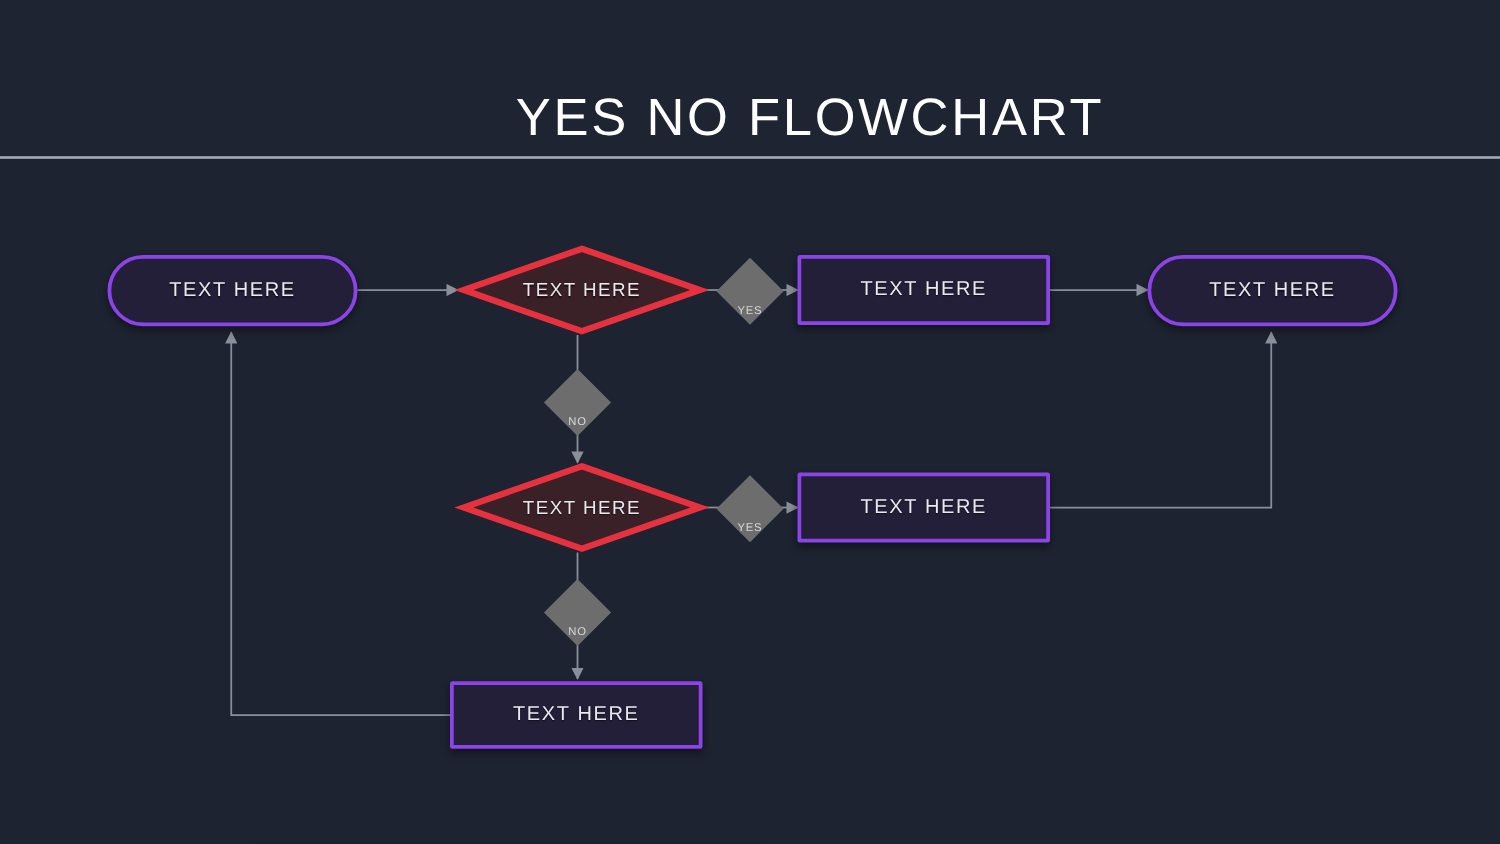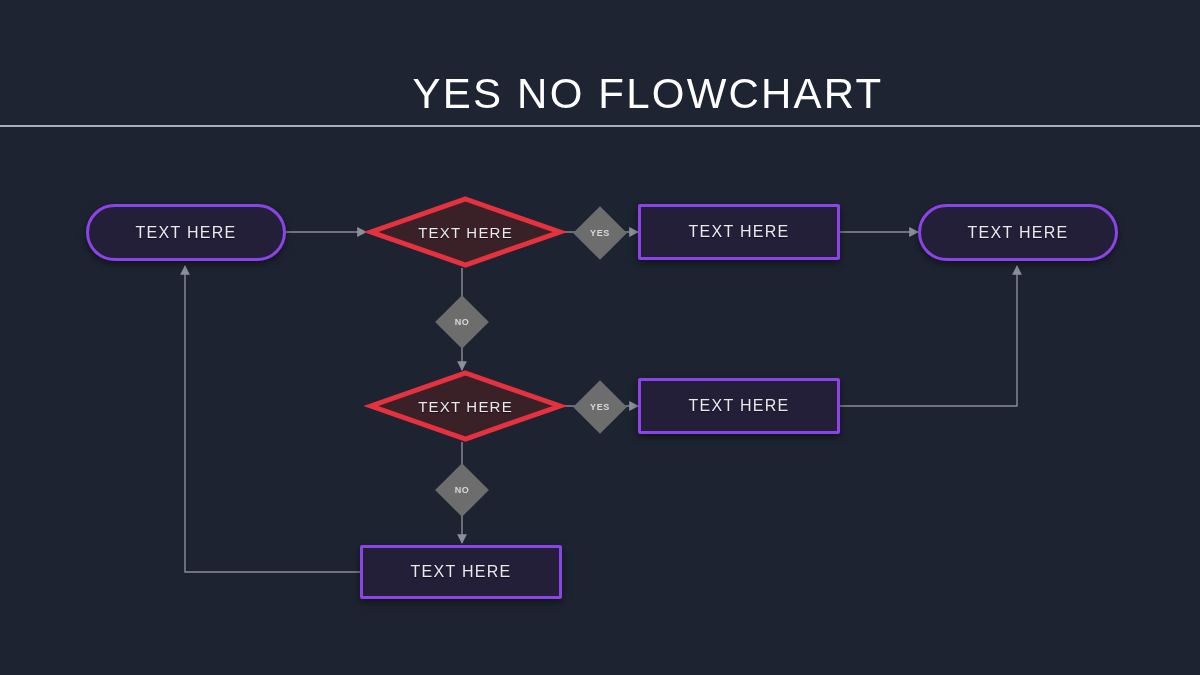--- a/index.html
+++ b/index.html
@@ -133,30 +133,30 @@
     left: 0;
     top: 0;
     width: 100%;
     height: 100%;
     background: #6d6d6d;
     transform: rotate(45deg);
   }
   .marker-label {
     position: absolute;
     left: 0;
-    top: 0;
+    top: 15px;
     width: 100%;
     height: 100%;
     display: flex;
     align-items: center;
     justify-content: center;
     color: #d9d9d9;
     font-size: 9px;
     letter-spacing: 0.6px;
-    font-weight: 700;
+    font-weight: 400;
     white-space: nowrap;
   }
 </style>
 </head>
 <body>
 
 <div id="stage">
 
   <div id="header-band"></div>
   <h1 id="page-title">YES NO FLOWCHART</h1>

